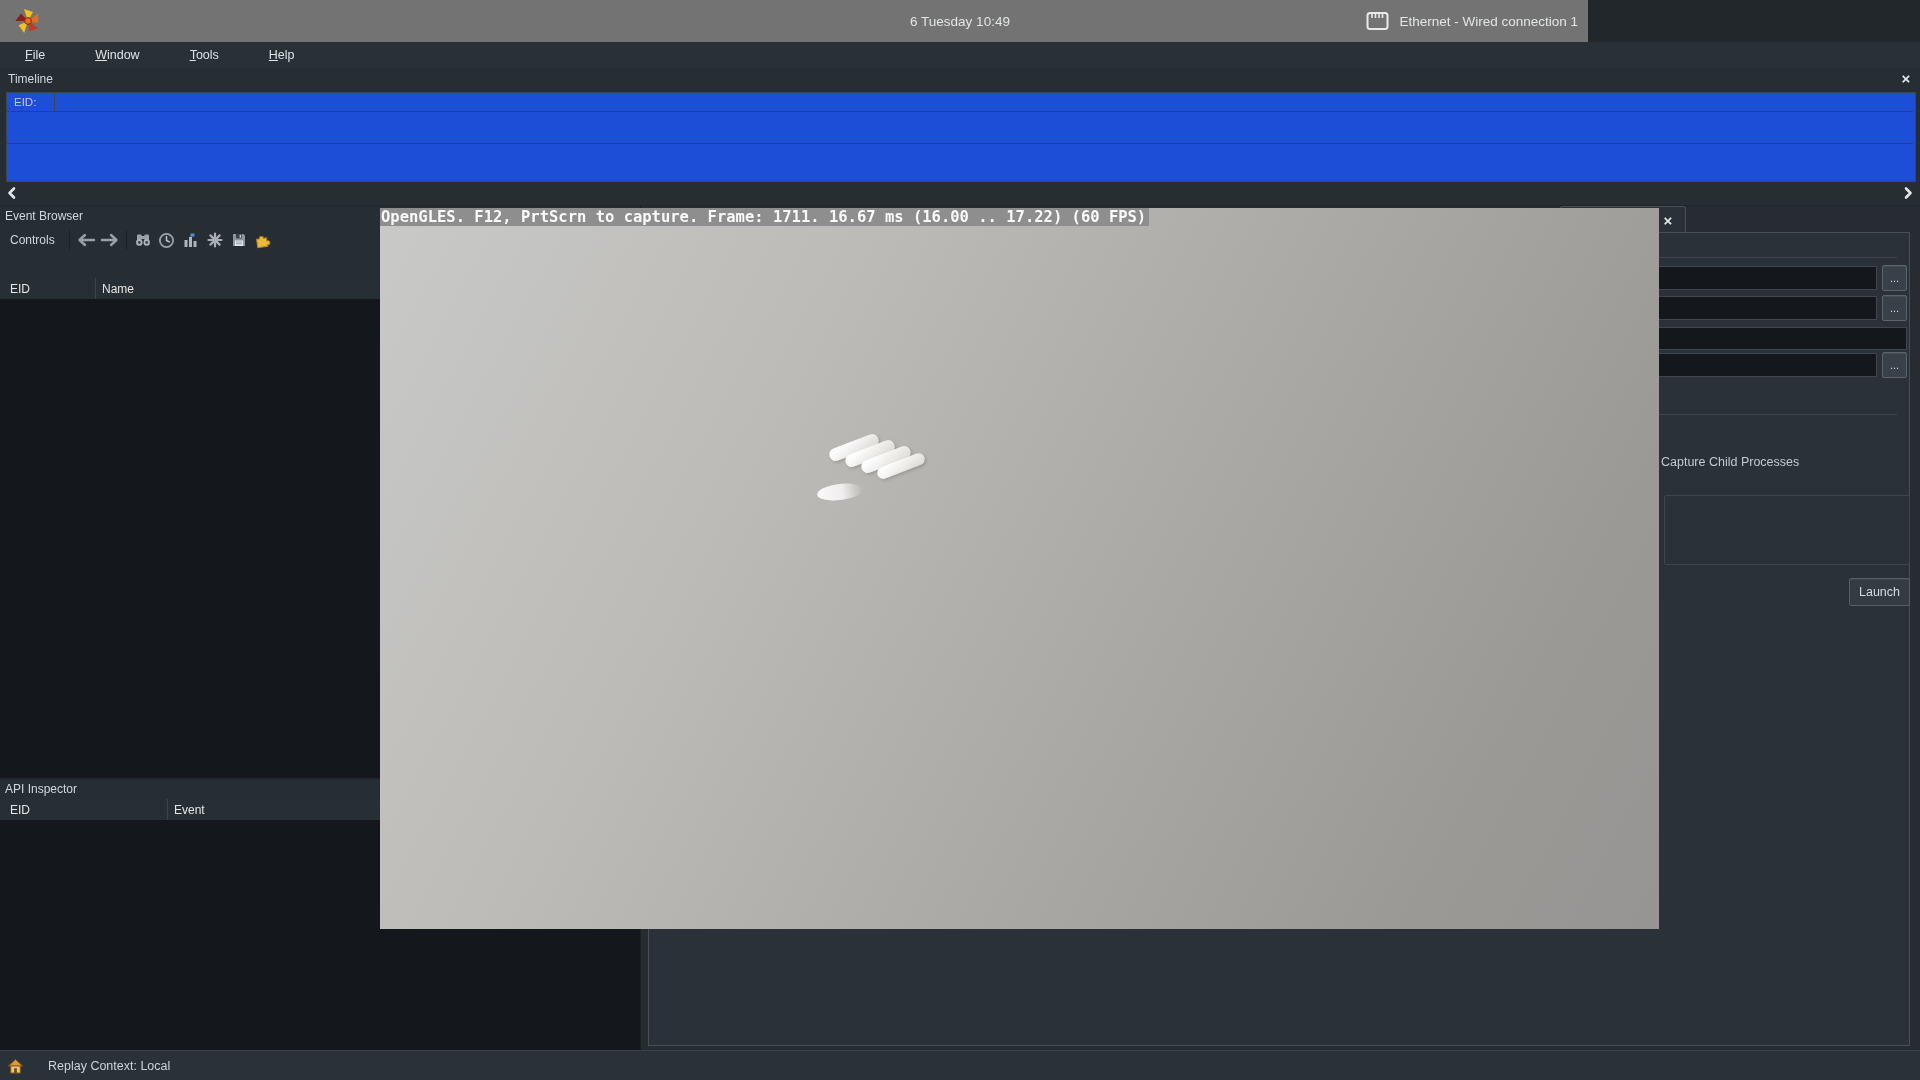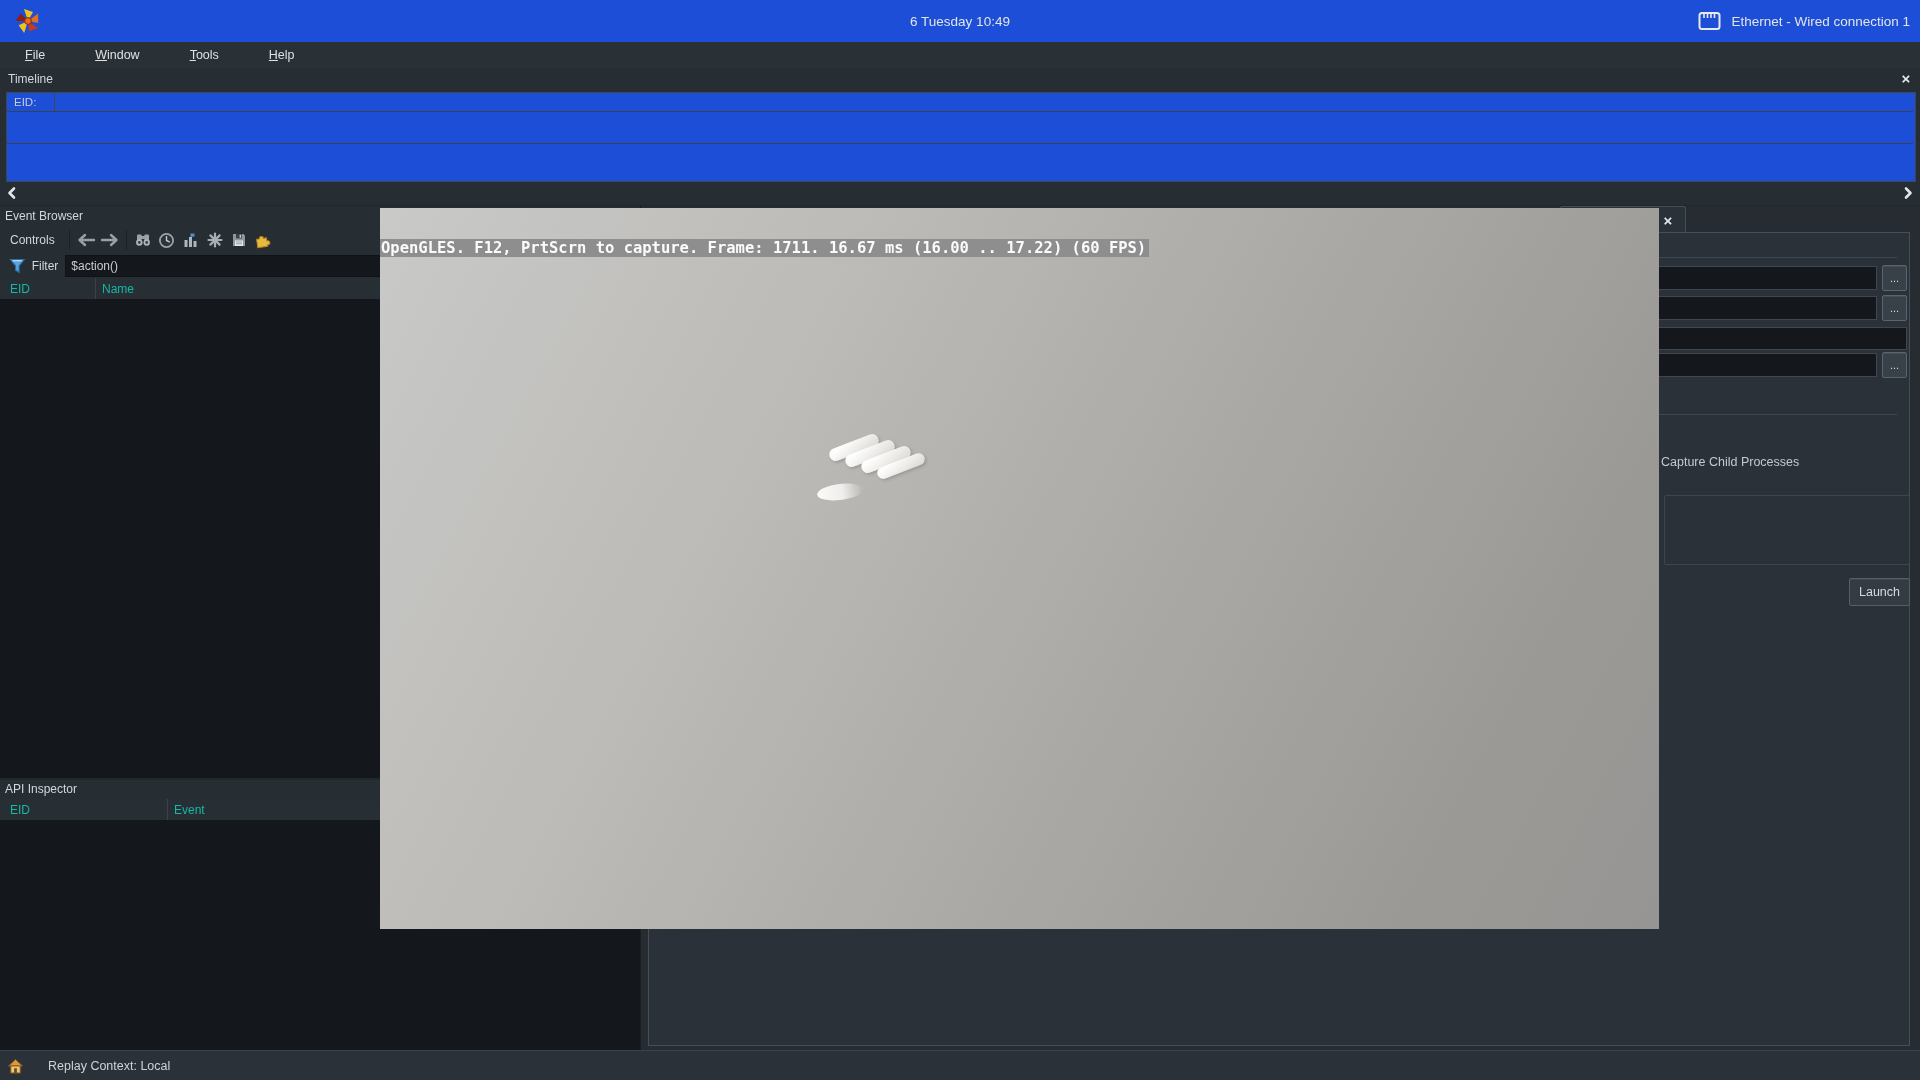--- a/index.html
+++ b/index.html
@@ -2,21 +2,21 @@
 <html><head>
 <meta charset="utf-8">
 <style>
   html,body{margin:0;padding:0;background:#101316;}
   #screen{position:relative;width:1920px;height:1080px;overflow:hidden;
           background:#22272c;font-family:"Liberation Sans",sans-serif;
           color:#ced3d7;font-size:12px;-webkit-font-smoothing:antialiased;}
   .abs{position:absolute;}
 
   
-  #system-bar{left:0;top:0;width:1920px;height:42px;background:#1d4ed8;}
+  #system-bar{left:0;top:0;width:1588px;height:42px;background:#737373;}
   #logo{left:14px;top:7px;width:28px;height:28px;}
   #clock{left:0;top:0;width:1920px;height:42px;display:flex;align-items:center;justify-content:center;
          color:#e2e5e6;font-size:13.5px;}
   #network{right:10px;top:0;height:42px;display:flex;align-items:center;gap:9px;color:#e2e5e6;font-size:13.5px;}
 
   
   #menu-bar{left:0;top:42px;width:1920px;height:26px;background:#2a3136;display:flex;align-items:center;
             border-bottom:1px solid #1b2024;}
   .menu-item{display:block;padding:0 25px;font-size:12.5px;color:#dde1e4;cursor:default;}
   .menu-item::first-letter{text-decoration:underline;}
@@ -42,21 +42,21 @@
   #eb-toolbar{left:0;top:20px;width:640px;height:28px;display:flex;align-items:center;background:#262d33;}
   #eb-toolbar .lbl{padding:0 10px 0 10px;color:#d2d7db;font-size:12px;}
   .tsep{width:1px;height:20px;background:#1c2126;margin:0 4px;}
   .ticon{width:24px;height:22px;display:flex;align-items:center;justify-content:center;}
   #eb-filter-row{left:0;top:48px;width:640px;height:24px;display:flex;align-items:center;background:#262d33;}
   #filter-funnel{margin:0 6px 0 9px;}
   #filter-label{color:#d2d7db;font-size:12px;margin-right:7px;}
   #filter-input{width:575px;height:20px;background:#14181d;border:1px solid #0f1316;color:#c8cdd1;
                 font-size:12px;padding:0 5px;display:flex;align-items:center;}
   .grid-header{display:flex;background:#272e34;border-bottom:4px solid #86efac;height:21px;align-items:flex-end;
-               color:#14b8a6;font-size:12px;}
+               color:#e5e5e5;font-size:12px;}
   .grid-header .c{border-right:1px solid #3a434b;height:21px;display:flex;align-items:center;padding-left:10px;}
   #eb-header{left:0;top:72px;width:640px;}
   #eb-header .c1{width:85px;}
   #eb-header .c2{flex:1;padding-left:6px;border-right:none;}
   #eb-body{left:0;top:93px;width:640px;height:479px;background:#14181d;}
 
   #api-inspector{left:0;top:574px;width:640px;height:443px;background:#262d33;}
   #api-title{left:5px;top:2px;}
   #api-header{left:0;top:19px;width:640px;}
   #api-header .c1{width:157px;}
@@ -85,21 +85,21 @@
   #status-bar{left:0;top:1050px;width:1920px;height:30px;background:#2a3138;border-top:1px solid #3a434b;
               display:flex;align-items:center;}
   #status-text{margin-left:24px;color:#ced3d6;font-size:12.5px;}
 
   
   #overlay-window{left:380px;top:208px;width:1279px;height:721px;z-index:50;
      background:linear-gradient(118deg,#c9c9c7 0%,#bcbbb8 30%,#aaa8a5 60%,#9b9996 85%,#979593 100%);}
   .ov-line{display:block;}
   .ov-line span{display:inline-block;background:#8e8e8e;color:#fbfbfb;
      font-family:"DejaVu Sans Mono","Liberation Mono",monospace;font-weight:bold;
-     font-size:15.5px;line-height:18px;padding:0 3px 0 1px;white-space:pre;margin-top:31px;}
+     font-size:15.5px;line-height:18px;padding:0 3px 0 1px;white-space:pre;}
   
   .ridge{position:absolute;border-radius:7px;
          background:linear-gradient(160deg,#fdfdfc 20%,#eceBE8 60%,#d9d8d4 100%);
          box-shadow:1px 2px 3px rgba(120,118,114,.45);transform:rotate(-21deg);}
   #mesh-oval{position:absolute;left:437px;top:276px;width:46px;height:16px;border-radius:50%;
          transform:rotate(-7deg);
          background:linear-gradient(90deg,#fbfbfa 0%,#efeeec 55%,rgba(200,199,195,0) 100%);}
 </style>
 </head>
 <body>
@@ -222,30 +222,20 @@
             <path d="M5 10 h6 M5 11.8 h6" stroke="#8f979d" stroke-width="0.9"></path>
           </svg>
         </span>
         <span class="ticon">
           <svg width="17" height="17" viewBox="0 0 17 17">
             <path d="M3 6.5 h2.8 a2.1 2.1 0 1 1 4.2 0 H13 v3 a2.1 2.1 0 1 1 0 4 v1.5 H3 Z" fill="#e7b93c" stroke="#b97f1f" stroke-width="1" transform="rotate(-8 8.5 10)"></path>
           </svg>
         </span>
       </div>
 
-      <div id="eb-filter-row" class="abs">
-        <svg id="filter-funnel" width="17" height="18" viewBox="0 0 17 18">
-          <path d="M1.5 2.5 H15.5 L10.3 8.8 V15.5 L6.7 13.2 V8.8 Z" fill="#57a6e0" stroke="#2d6da8" stroke-width="1.2"></path>
-          <path d="M3.5 3.6 h10" stroke="#bcdcf4" stroke-width="1.2"></path>
-        </svg>
-        <span id="filter-label">Filter</span>
-        <div id="filter-input">
-          <span>$action()</span>
-        </div>
-      </div>
 
       <div id="eb-header" class="abs grid-header">
         <div class="c c1">EID</div>
         <div class="c c2">Name</div>
       </div>
       <div id="eb-body" class="abs"></div>
     </div>
 
     <div id="api-inspector" class="abs">
       <div id="api-title" class="abs panel-title">API Inspector</div>

